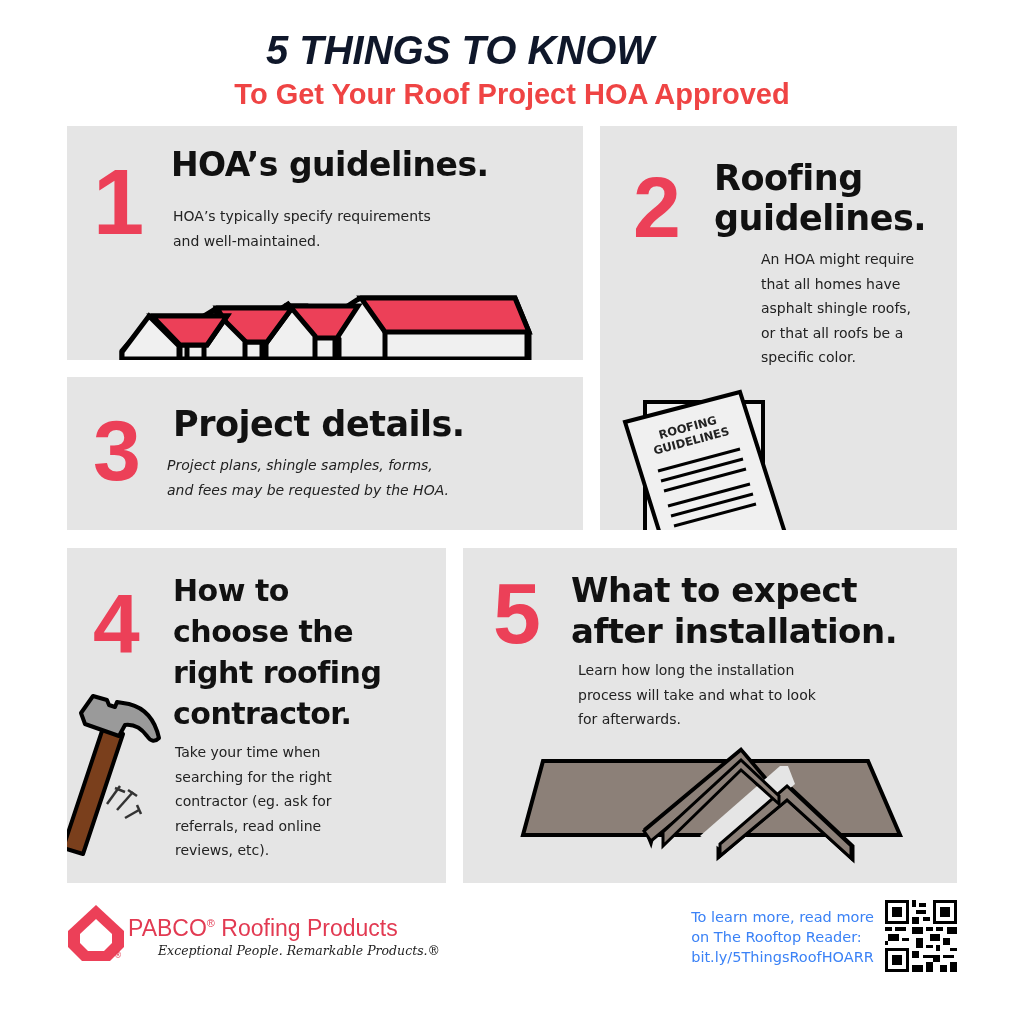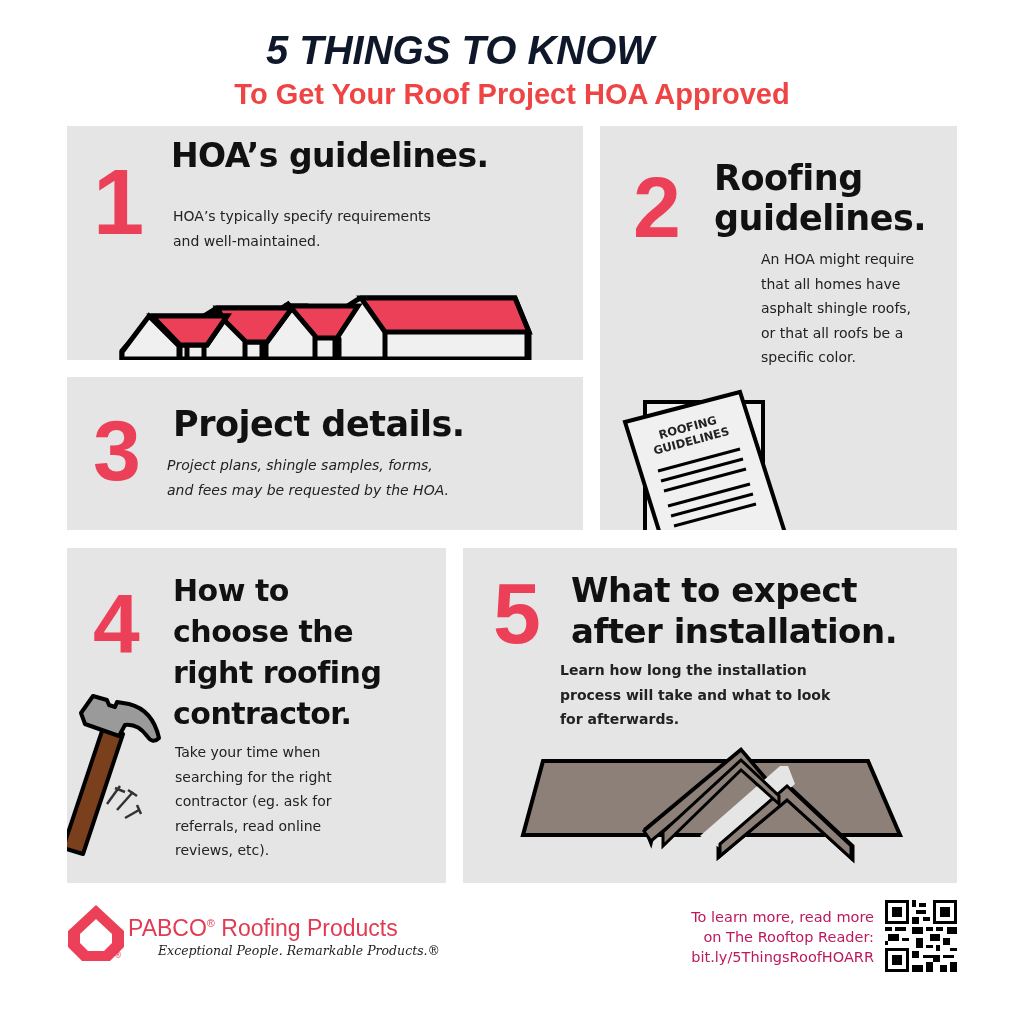--- a/index.html
+++ b/index.html
@@ -8,32 +8,32 @@
   .subtitle { position:absolute; left:0; width:1024px; top:77px; text-align:center; font-family:"Liberation Sans", sans-serif; font-weight:bold; font-size:29px; color:#ef4444; line-height:34px; }
   .panel { position:absolute; background:#e5e5e5; overflow:hidden; }
   .num { position:absolute; font-family:"Liberation Sans", sans-serif; font-weight:bold; color:#ec4058; line-height:1; }
   .h { position:absolute; font-family:"DejaVu Sans", sans-serif; font-weight:bold; color:#111; line-height:1.15; letter-spacing:-0.5px; }
   .p { position:absolute; font-family:"DejaVu Sans", sans-serif; color:#222; font-size:14px; line-height:24.5px; }
   .p div, .h div { white-space:nowrap; }
   svg { position:absolute; overflow:visible; }
   .brand { position:absolute; left:128px; top:915px; font-family:"Liberation Sans", sans-serif; font-size:23px; color:#e23a52; white-space:nowrap; }
   .brand sup { font-size:11px; }
   .tagline { position:absolute; left:158px; top:943px; font-family:"DejaVu Serif", serif; font-style:italic; font-size:12.5px; color:#222; white-space:nowrap; }
-  .learn { position:absolute; right:150px; top:907px; text-align:right; font-size:14.5px; line-height:20px; color:#be185d; }
+  .learn { position:absolute; right:150px; top:907px; text-align:left; font-size:14.5px; line-height:20px; color:#3b82f6; }
   .learn div { white-space:nowrap; }
 </style>
 </head>
 <body>
 
 <div class="title">5 THINGS TO KNOW</div>
 <div class="subtitle">To Get Your Roof Project HOA Approved</div>
 
 <div class="panel" style="left:67px; top:126px; width:516px; height:234px;">
   <div class="num" style="left:26px; top:30px; font-size:92px;">1</div>
-  <div class="h" style="left:104px; top:11px; font-size:33px;">
+  <div class="h" style="left:104px; top:20px; font-size:33px;">
     <div>HOA’s guidelines.</div>
   </div>
   <div class="p" style="left:106px; top:78px;">
     <div>HOA’s typically specify requirements</div>
     <div>and well-maintained.</div>
   </div>
   <svg width="516" height="234" viewBox="0 0 516 234" style="left:0;top:0;">
     <g stroke="#000" stroke-width="5" stroke-linejoin="miter">
 
       <polygon points="228,233 228,214 290,174 294,172 448,172 462,206 462,233" fill="#f0f0f0"></polygon>
@@ -129,21 +129,21 @@
     </g>
   </svg>
 </div>
 
 <div class="panel" style="left:463px; top:548px; width:494px; height:335px;">
   <div class="num" style="left:30px; top:22px; font-size:86px;">5</div>
   <div class="h" style="left:108px; top:22px; font-size:34px; line-height:41px;">
     <div>What to expect</div>
     <div>after installation.</div>
   </div>
-  <div class="p" style="left:97px; top:110px;font-weight:bold;">
+  <div class="p" style="left:115px; top:110px;">
     <div>Learn how long the installation</div>
     <div>process will take and what to look</div>
     <div>for afterwards.</div>
   </div>
   <svg width="494" height="335" viewBox="0 0 494 335" style="left:0;top:0;">
     <polygon points="80,213 405,213 437,287 60,287" fill="#8c8078" stroke="#000" stroke-width="4" stroke-linejoin="miter"></polygon>
     <polygon points="188,296 182,281 278,201 318,248 312,255 278,215 190,288" fill="#8c8078" stroke="#000" stroke-width="3"></polygon>
     <polygon points="181,283 278,202 320,252 313,258 278,218 188,293" fill="#8c8078" stroke="#000" stroke-width="3"></polygon>
     <polygon points="255,310 255,295 324,236 390,298 390,312 324,252" fill="#8c8078" stroke="#000" stroke-width="3"></polygon>
     <polygon points="237,288 317,218 325,218 332,236 257,300" fill="#e5e5e5" stroke="none"></polygon>

